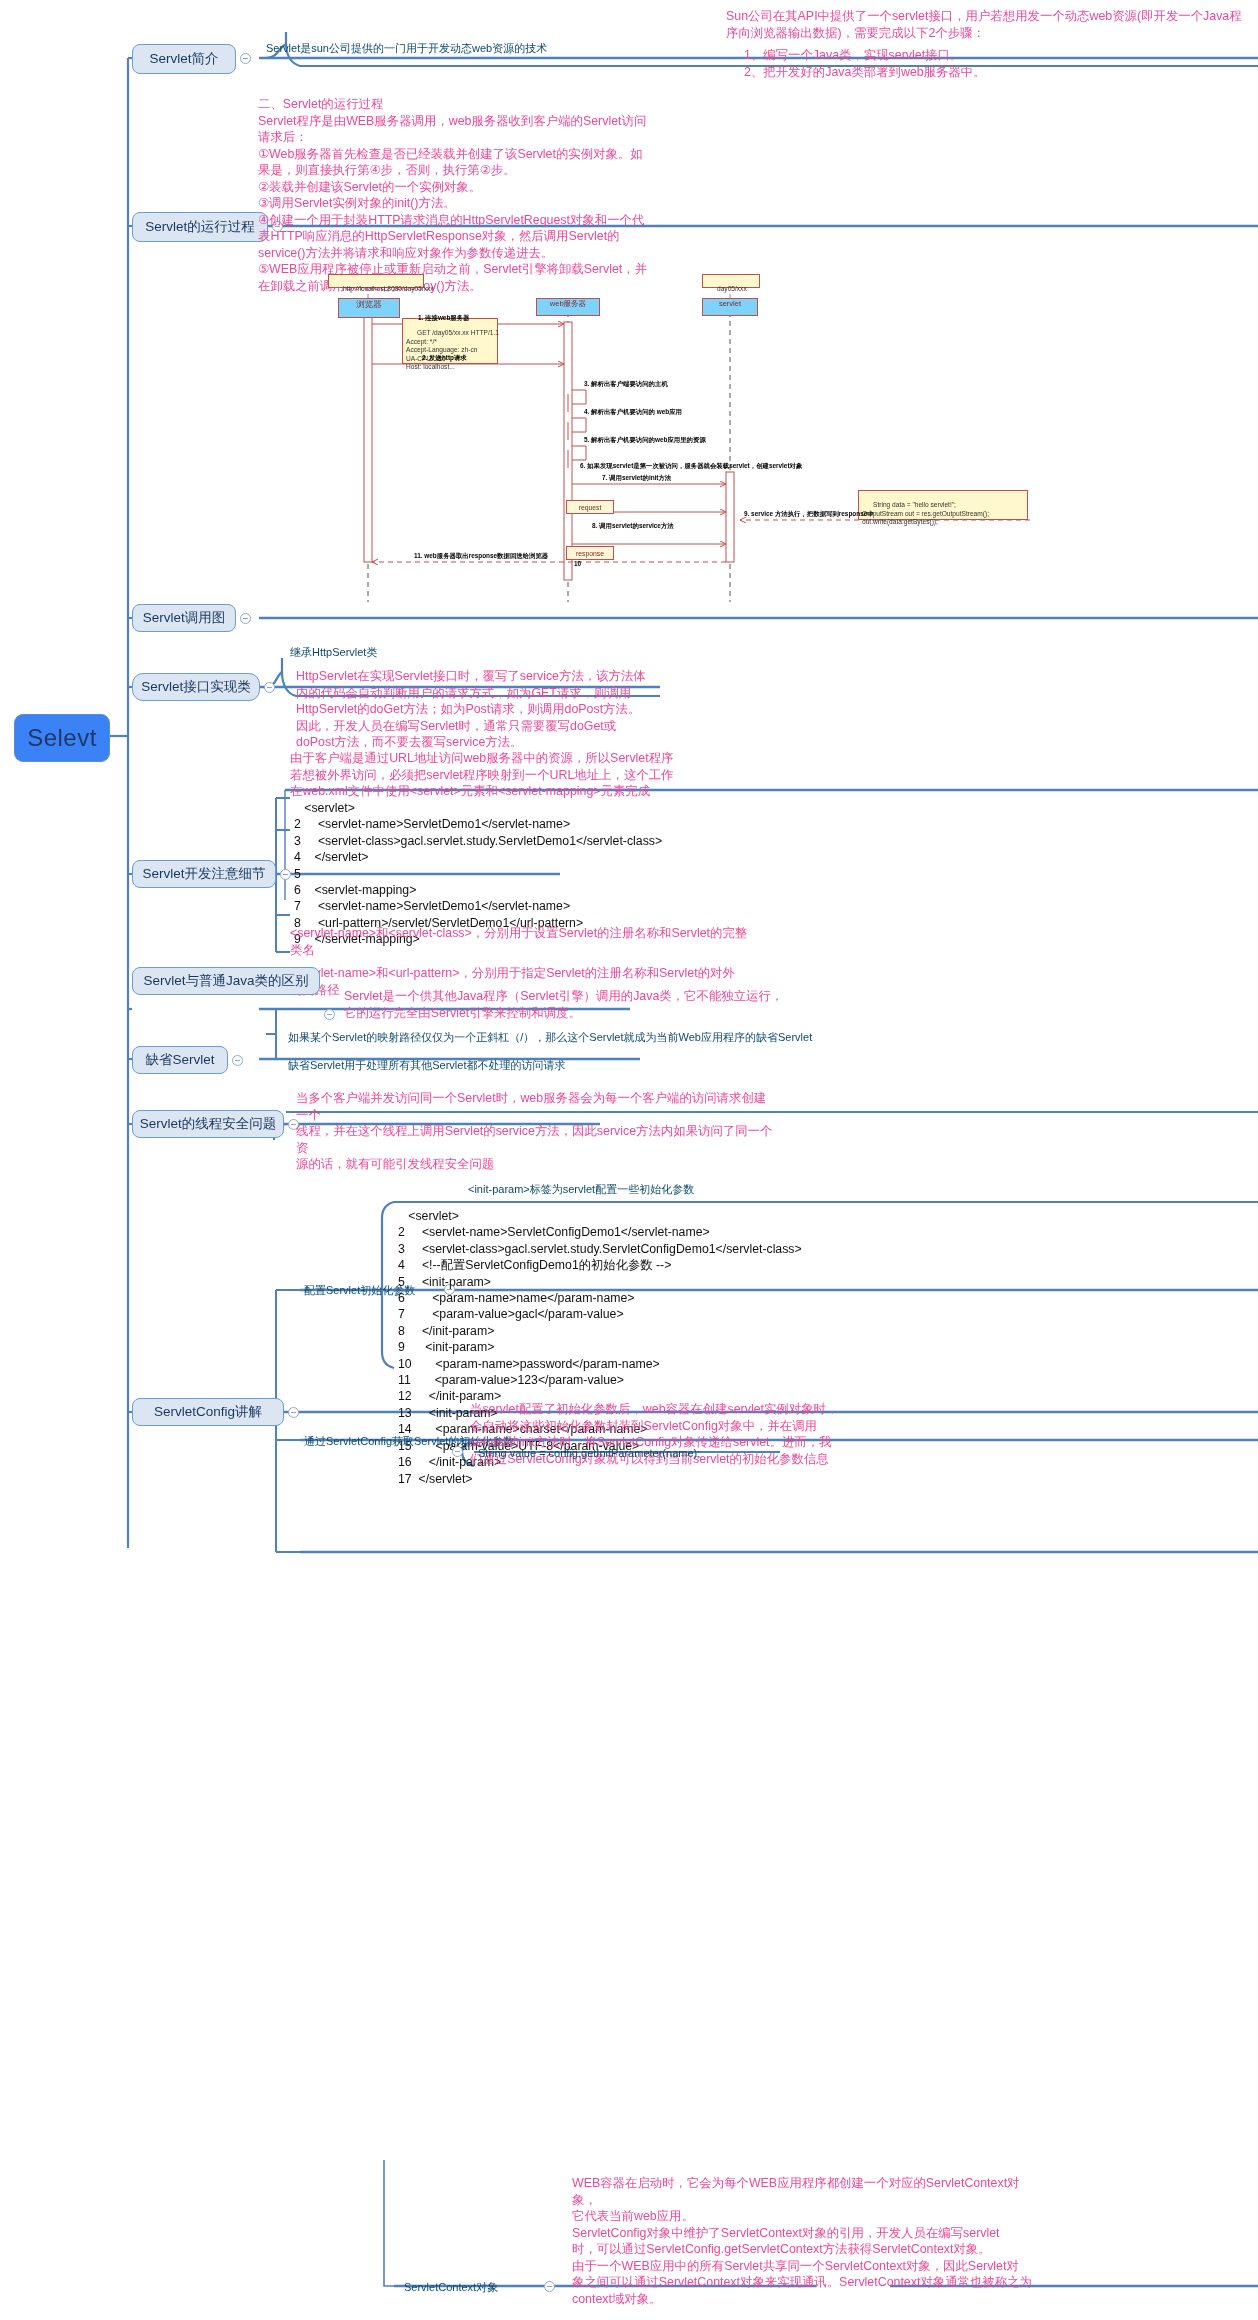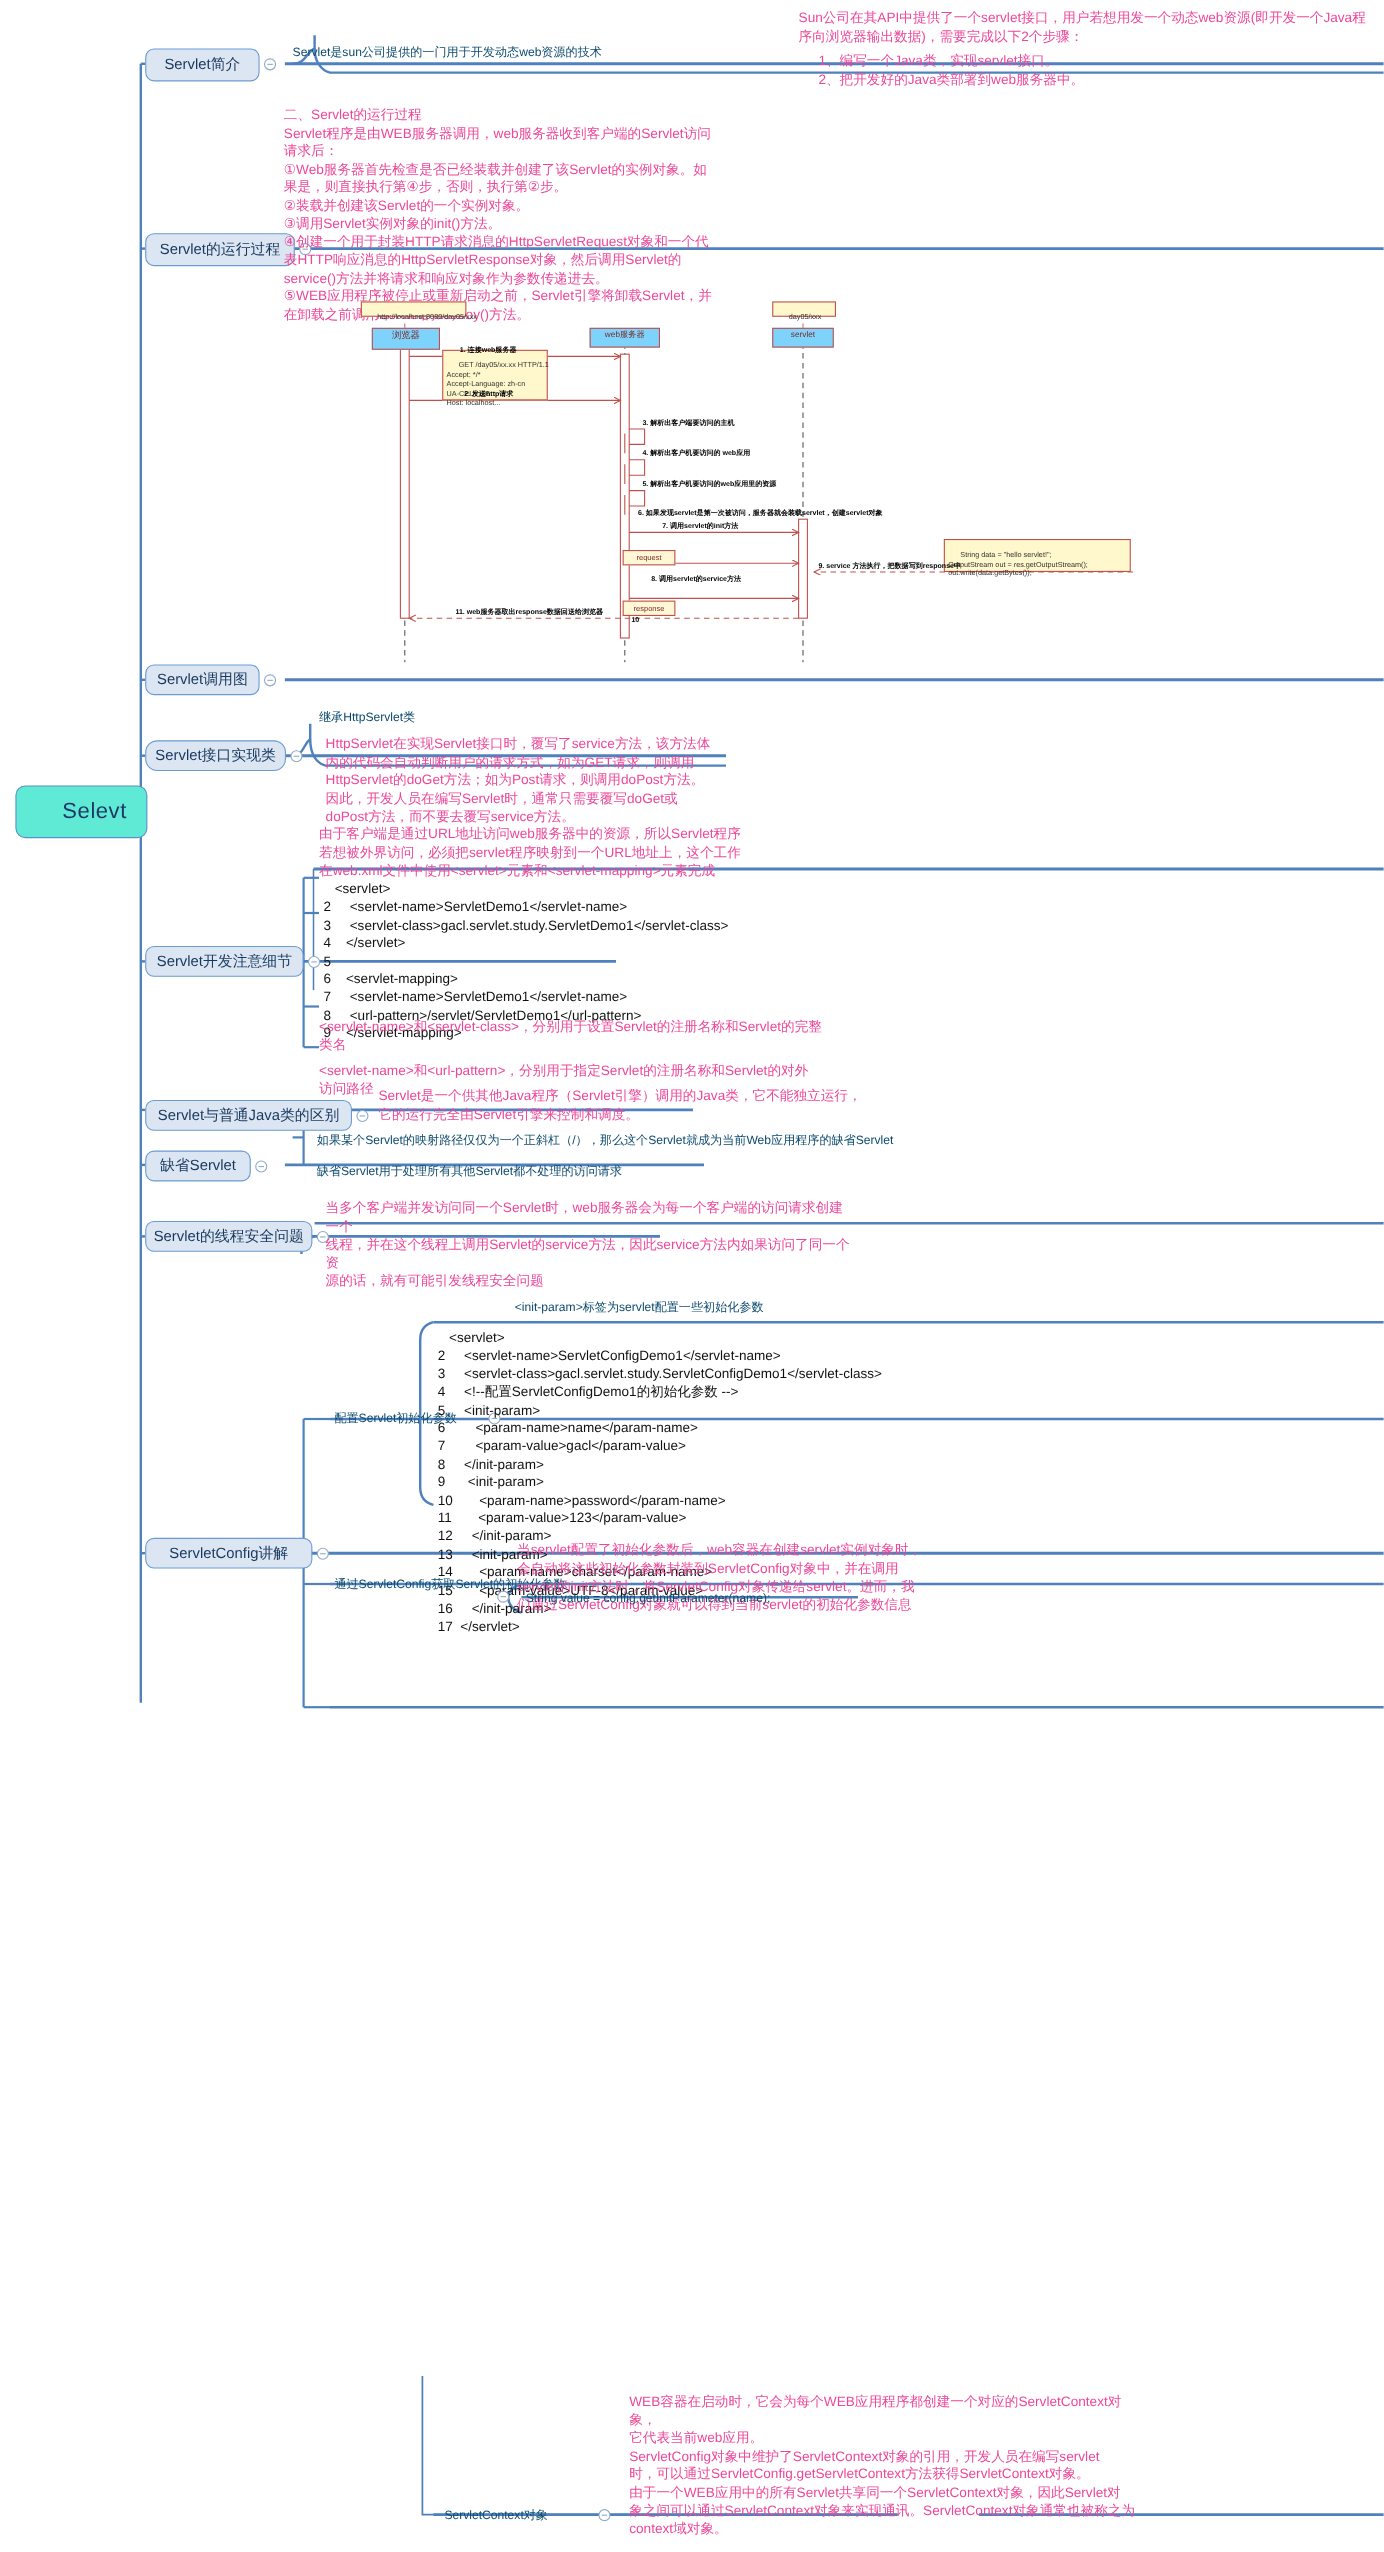--- a/index.html
+++ b/index.html
@@ -6,23 +6,23 @@
   body{
     width:1258px;height:2320px;position:relative;overflow:hidden;
     font-family:"Liberation Sans","DejaVu Sans",sans-serif;
     color:#111;
   }
   .canvas{position:absolute;left:0;top:0;width:1258px;height:2320px;}
   svg.wires{position:absolute;left:0;top:0;width:1258px;height:2320px;pointer-events:none;}
 
   
   .root{
-    position:absolute;background:#5eead4;border:1.6px solid #5b8fc9;border-radius:9px;
+    position:absolute;background:#3b82f6;border:1.6px solid #5b8fc9;border-radius:9px;
     display:flex;align-items:center;justify-content:center;
-    font-size:20px;color:#1f3864;letter-spacing:.5px;padding-left:24px;
+    font-size:24px;color:#1f3864;letter-spacing:.5px;
   }
   .topic{
     position:absolute;background:#dce6f2;border:1.3px solid #6a9bd1;border-radius:8px;
     display:flex;align-items:center;justify-content:center;
     font-size:13.5px;color:#17375e;white-space:nowrap;padding:0 8px;box-sizing:border-box;
   }
   .plain{
     position:absolute;font-size:11px;color:#0c4a6e;line-height:1.32;white-space:nowrap;
   }
   .para{
@@ -317,21 +317,21 @@
 5
 6    &lt;servlet-mapping&gt;
 7     &lt;servlet-name&gt;ServletDemo1&lt;/servlet-name&gt;
 8     &lt;url-pattern&gt;/servlet/ServletDemo1&lt;/url-pattern&gt;
 9    &lt;/servlet-mapping&gt;</div>
   <div class="para" style="left:290px;top:925px;width:470px;white-space:pre-line;">&lt;servlet-name&gt;和&lt;servlet-class&gt;，分别用于设置Servlet的注册名称和Servlet的完整
 类名</div>
   <div class="para" style="left:290px;top:965px;width:470px;white-space:pre-line;">&lt;servlet-name&gt;和&lt;url-pattern&gt;，分别用于指定Servlet的注册名称和Servlet的对外
 访问路径</div>
 
-  <div class="topic" style="left:132px;top:1000px;width:188px;height:28px;">
+  <div class="topic" style="left:132px;top:967px;width:188px;height:28px;">
     <span>Servlet与普通Java类的区别</span>
   </div>
   <div class="collapse" style="left:324px;top:1009px;"></div>
   <div class="para" style="left:344px;top:988px;width:440px;white-space:pre-line;">Servlet是一个供其他Java程序（Servlet引擎）调用的Java类，它不能独立运行，
 它的运行完全由Servlet引擎来控制和调度。</div>
 
   <div class="topic" style="left:132px;top:1046px;width:96px;height:28px;">
     <span>缺省Servlet</span>
   </div>
   <div class="collapse" style="left:232px;top:1055px;"></div>

